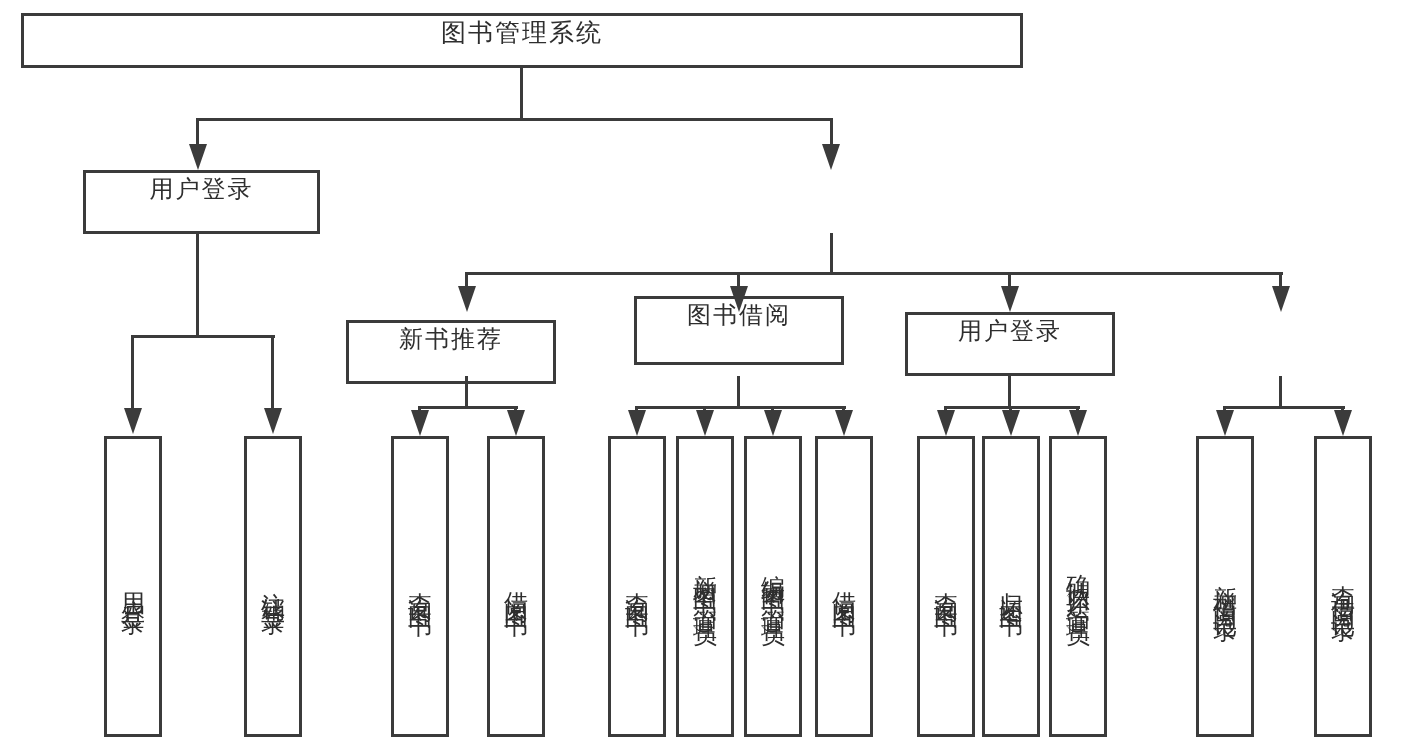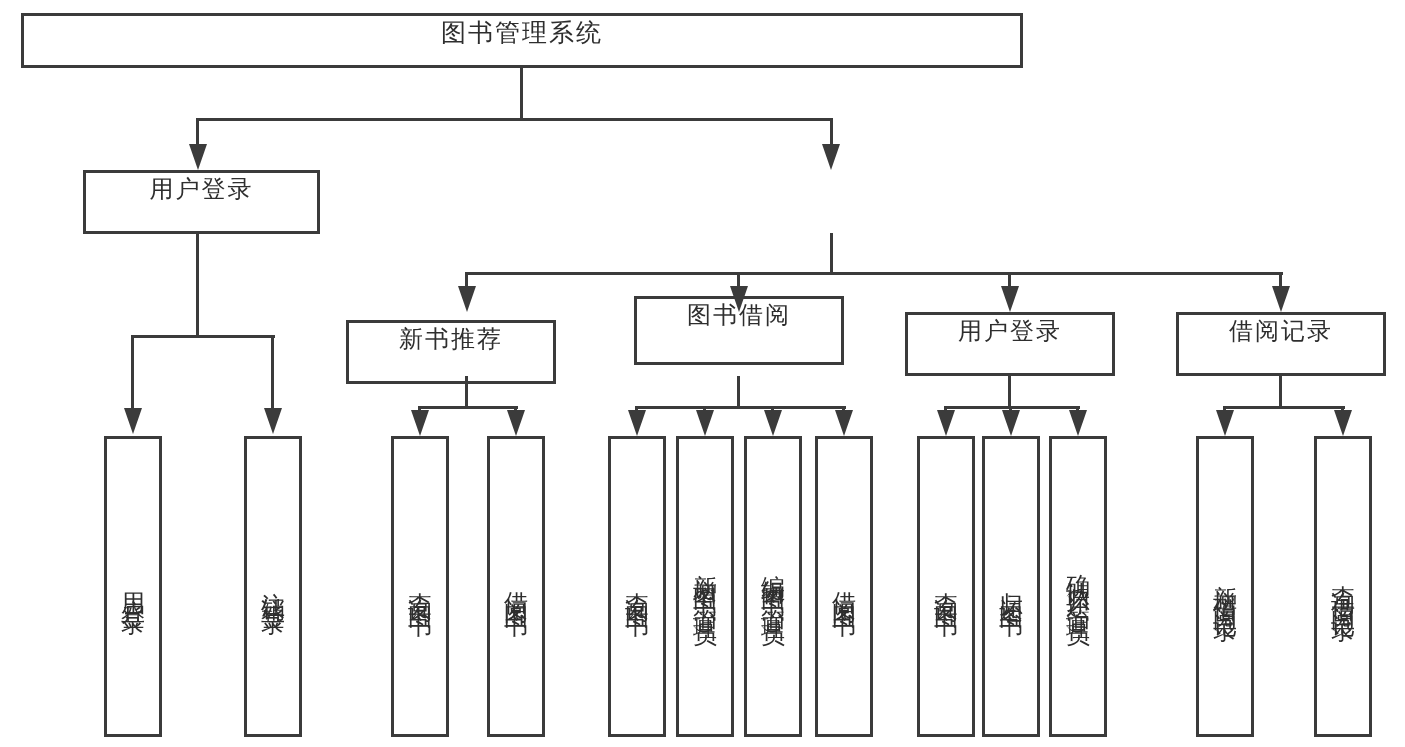--- a/index.html
+++ b/index.html
@@ -70,23 +70,20 @@
   </div>
 
   <div class="box" style="left:346px;top:312px;width:210px;height:64px;margin-top:8px;">
     <span>新书推荐</span>
   </div>
   <div class="box" style="left:634px;top:296px;width:210px;height:69px;">
     <span>图书借阅</span>
   </div>
   <div class="box" style="left:905px;top:312px;width:210px;height:64px;">
     <span>用户登录</span>
-  </div>
-  <div class="box" style="left:1176px;top:312px;width:210px;height:64px;">
-    <span>借阅记录</span>
   </div>
 
   <div class="leaf" style="left:104px;">
     <span>用户登录</span>
   </div>
   <div class="leaf" style="left:244px;">
     <span>注销登录</span>
   </div>
 
   <div class="leaf" style="left:391px;">

